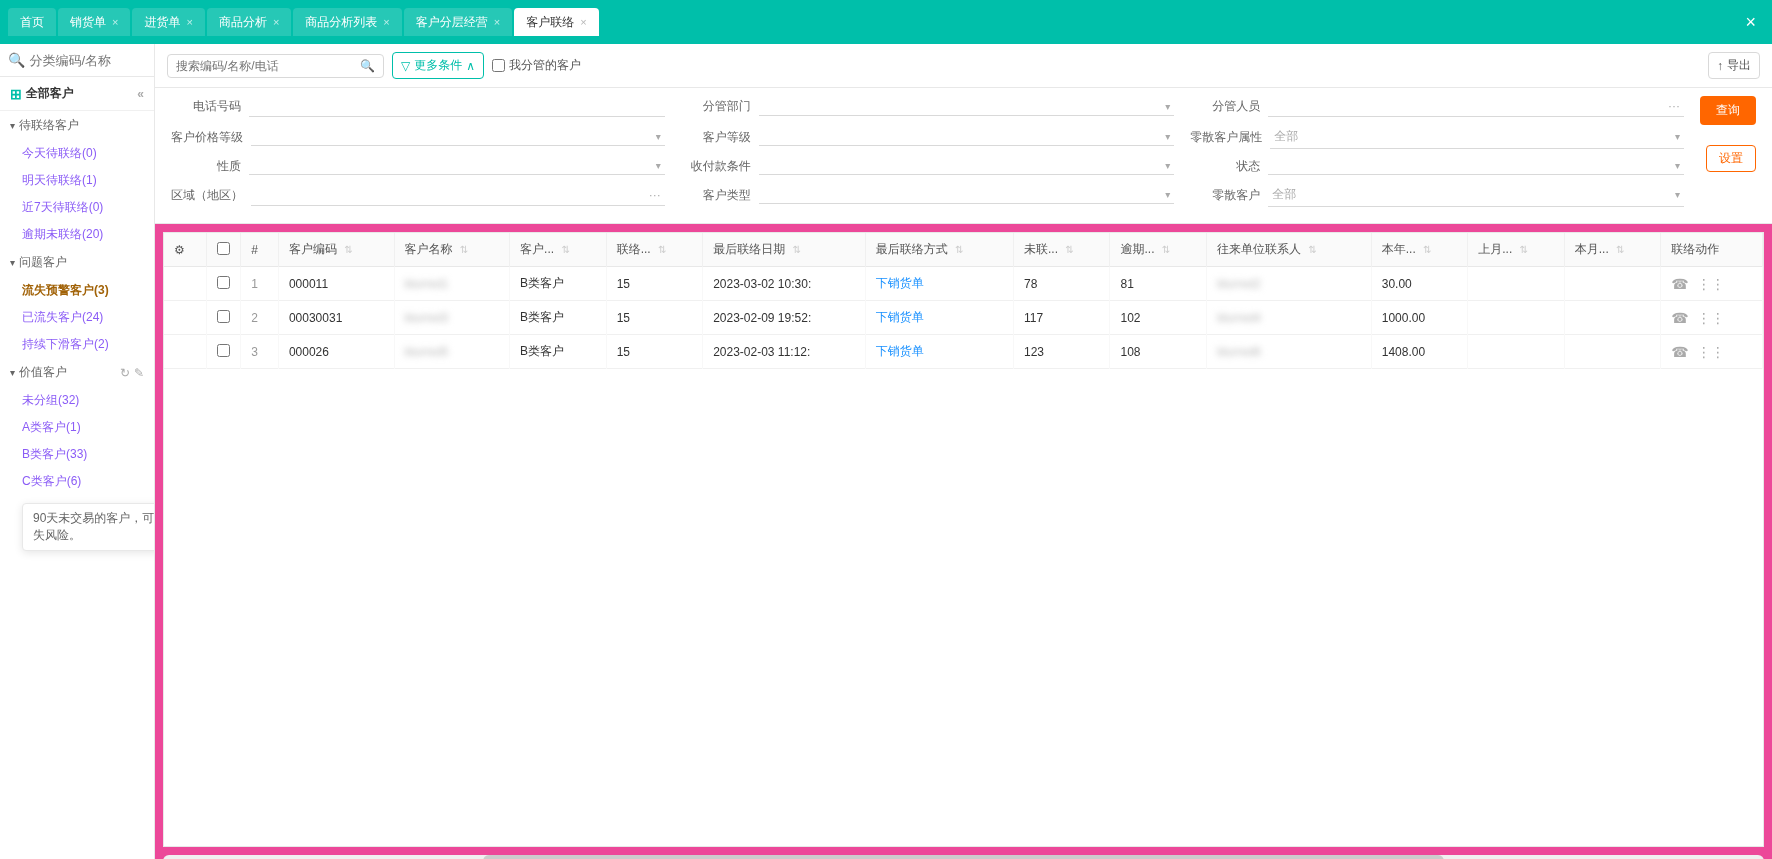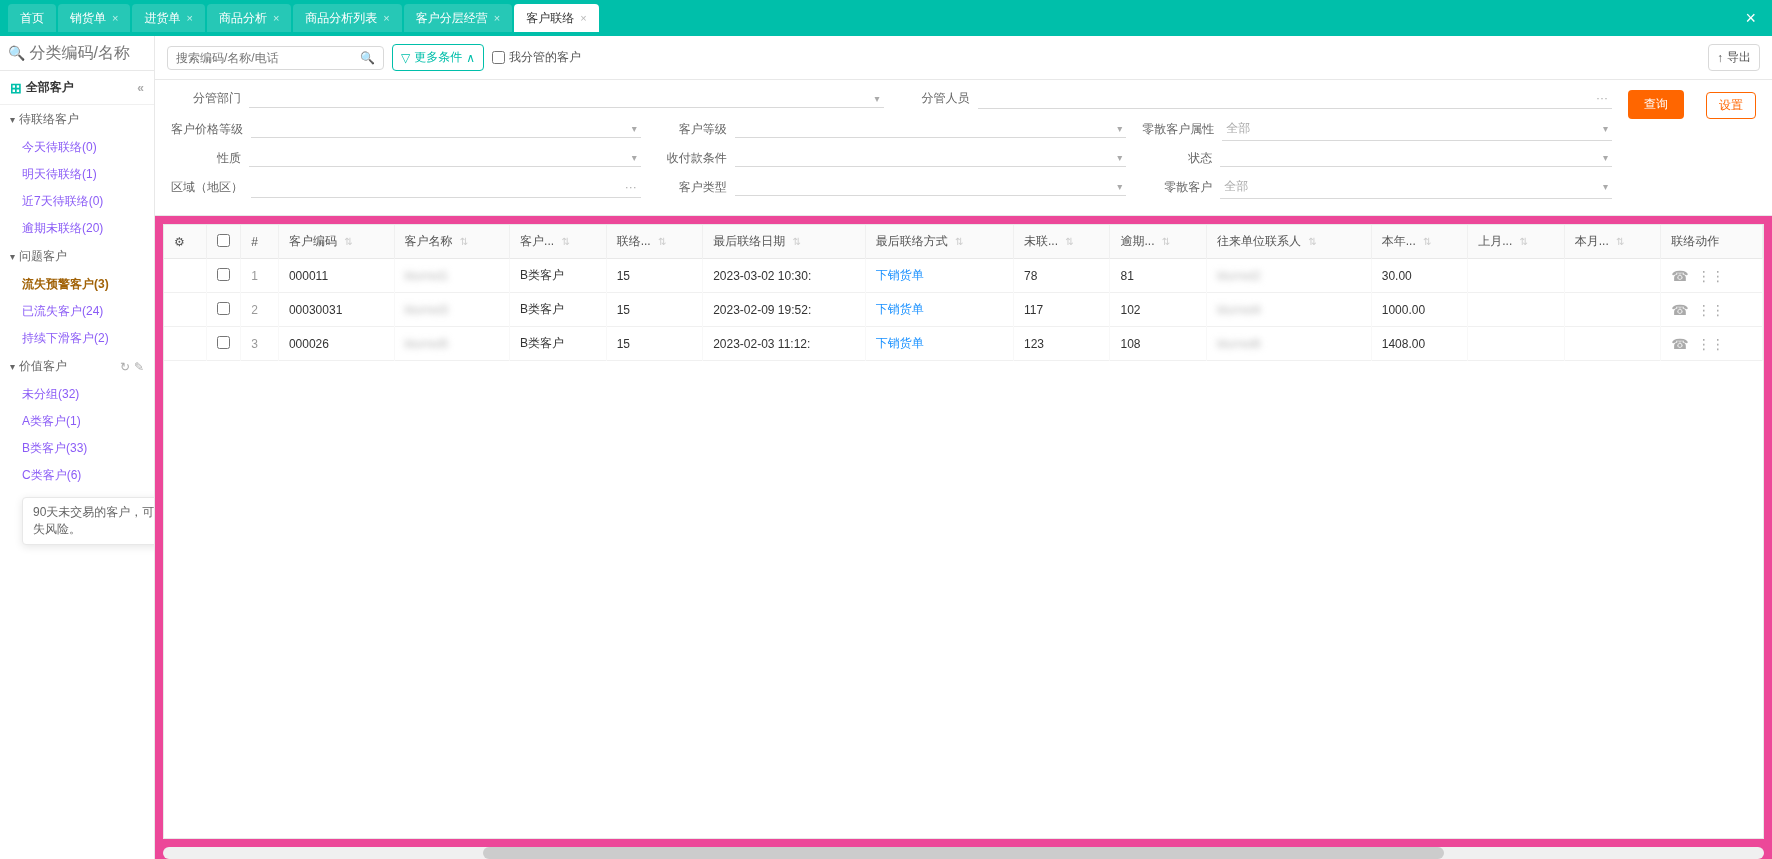--- a/index.html
+++ b/index.html
@@ -1,20 +1,20 @@
 <!DOCTYPE html>
 <html><head>
   <meta charset="utf-8">
   <style>
     * { box-sizing: border-box; margin: 0; padding: 0; font-family: 'Microsoft YaHei', Arial, sans-serif; font-size: 12px; }
     body { background: #f0f2f5; overflow: hidden; }
 
     
     .tab-bar {
-      display: flex; align-items: center; background: #00bfaa; height: 36px;
+      display: flex; align-items: center; background: #00bfaa; height: 44px;
       padding: 0 8px; gap: 2px;
     }
     .tab-item {
       display: flex; align-items: center; padding: 0 12px; height: 28px;
       background: rgba(255,255,255,0.15); color: #fff; border-radius: 4px 4px 0 0;
       cursor: pointer; gap: 6px; white-space: nowrap;
     }
     .tab-item.active { background: #fff; color: #333; }
     .tab-item .close-btn { color: inherit; opacity: 0.7; font-size: 11px; }
     .tab-item.active .close-btn { color: #999; }
@@ -27,21 +27,21 @@
     
     .sidebar {
       width: 155px; background: #fff; border-right: 1px solid #e8e8e8;
       display: flex; flex-direction: column; overflow-y: auto; flex-shrink: 0;
     }
     .sidebar-search {
       display: flex; align-items: center; padding: 8px; border-bottom: 1px solid #e8e8e8;
       gap: 4px;
     }
     .sidebar-search input {
-      flex: 1; border: none; outline: none; font-size: 16px; color: #333;
+      flex: 1; border: none; outline: none; font-size: 13px; color: #333;
     }
     .search-icon-sidebar { color: #aaa; font-size: 14px; }
     .sidebar-header {
       display: flex; align-items: center; padding: 8px 10px; font-weight: bold;
       color: #333; gap: 4px; border-bottom: 1px solid #f0f0f0;
     }
     .sidebar-header .grid-icon { color: #00bfaa; font-size: 14px; }
     .collapse-btn { margin-left: auto; color: #aaa; cursor: pointer; }
     .sidebar-group-title {
       padding: 6px 10px; color: #666; display: flex; align-items: center; gap: 4px;
@@ -101,23 +101,23 @@
     }
     .filter-select-text { color: #aaa; }
     .filter-select-arrow { color: #aaa; font-size: 10px; }
     .filter-dots { color: #aaa; cursor: pointer; }
     .btn-query {
       background: #ff6600; color: #fff; border: none; border-radius: 4px;
       padding: 6px 16px; cursor: pointer; font-size: 12px;
     }
     .btn-settings {
       background: #fff; color: #ff6600; border: 1px solid #ff6600; border-radius: 4px;
-      padding: 4px 12px; cursor: pointer; font-size: 12px; margin-top: 4px;
-    }
-    .filter-actions { display: flex; flex-direction: row; align-items: flex-end; gap: 22px; padding-left: 8px; }
+      padding: 4px 12px; cursor: pointer; font-size: 12px; margin-top: 16px;
+    }
+    .filter-actions { display: flex; flex-direction: column; align-items: flex-end; gap: 4px; padding-left: 8px; }
 
     
     .table-container { flex: 1; overflow: auto; background: #fff; margin: 8px; border: 1px solid #e8e8e8; }
     table { width: 100%; border-collapse: collapse; }
     thead tr { background: #fafafa; border-bottom: 1px solid #e8e8e8; }
     thead th {
       padding: 8px 10px; text-align: left; color: #555; font-weight: normal;
       border-right: 1px solid #f0f0f0; white-space: nowrap; position: relative;
     }
     thead th .sort-icon { color: #ccc; margin-left: 4px; font-size: 10px; }
@@ -270,20 +270,24 @@
         <span>导出</span>
       </div>
     </div>
 
     <div class="filter-area">
       <div style="display:flex; gap:8px; align-items:flex-start;">
         <div style="flex:1;">
 
           <div class="filter-row">
             <div class="filter-cell">
+              <span class="filter-label">电话号码</span>
+              <input class="filter-input" type="text" style="width: 180px;">
+            </div>
+            <div class="filter-cell">
               <span class="filter-label">分管部门</span>
               <div class="filter-select">
                 <span class="filter-select-text"></span>
                 <span class="filter-select-arrow">▾</span>
               </div>
             </div>
             <div class="filter-cell">
               <span class="filter-label">分管人员</span>
               <div class="filter-select">
                 <span class="filter-select-text"></span>

